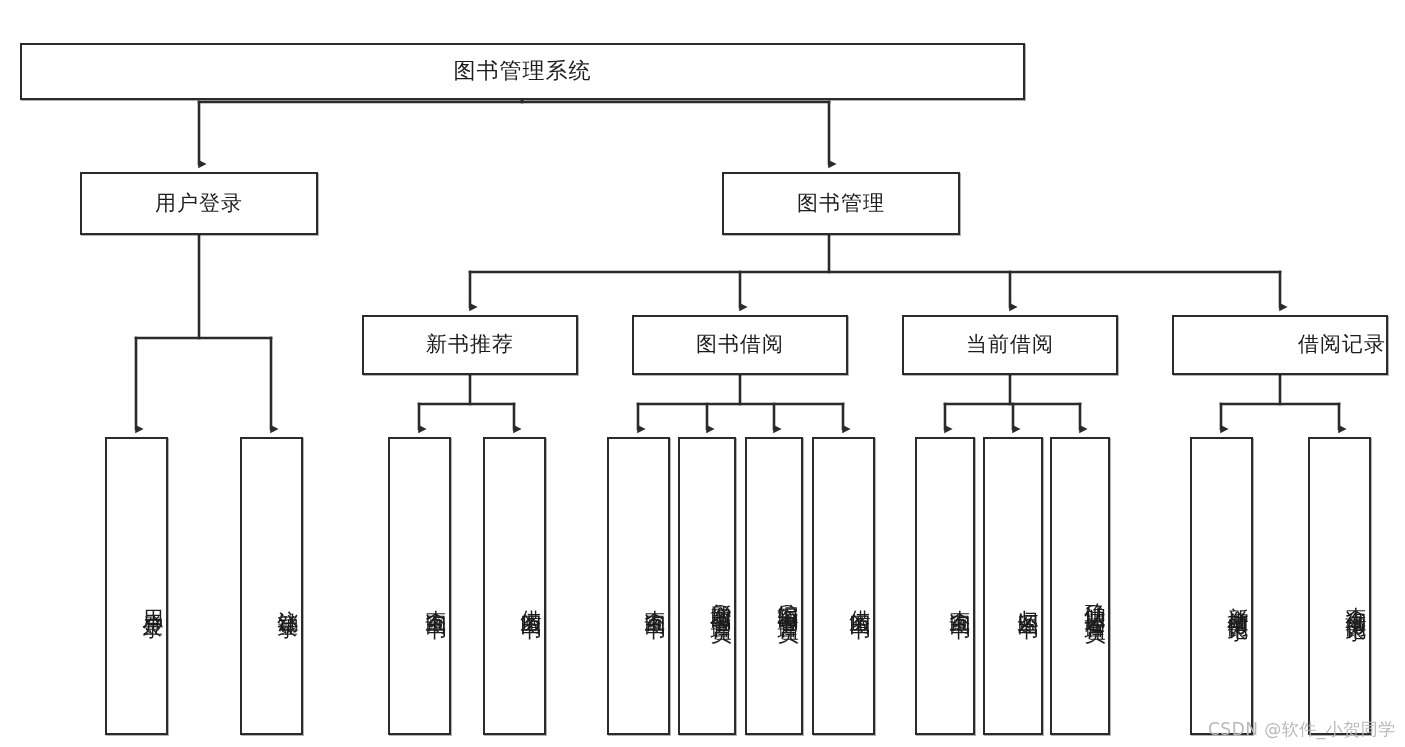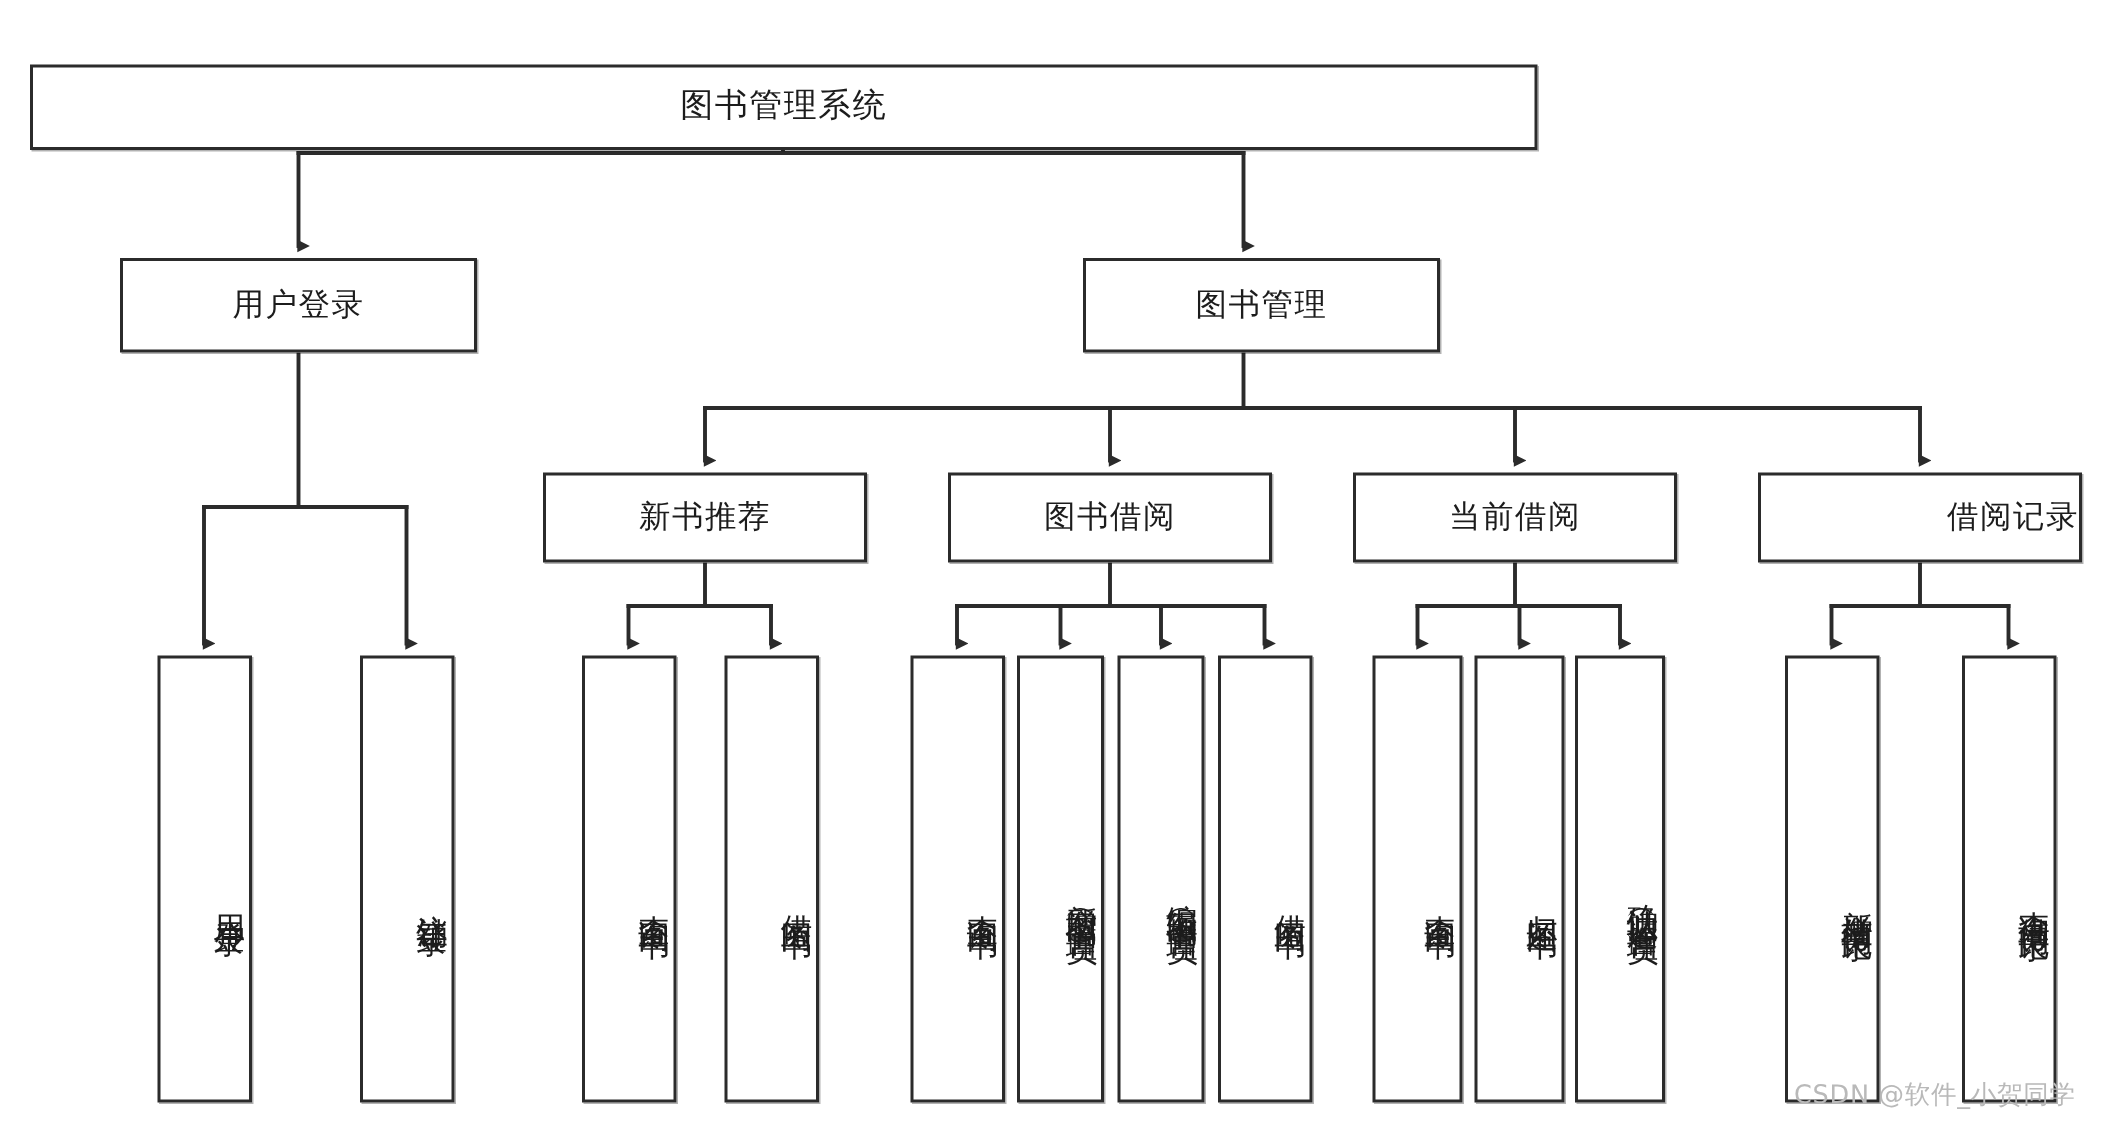--- a/index.html
+++ b/index.html
@@ -57,20 +57,21 @@
     writing-mode: vertical-rl;
     text-orientation: upright;
     white-space: nowrap;
   }
   .watermark {
     position: absolute;
     font-size: 17px;
     color: #b9b9b9;
     white-space: nowrap;
     letter-spacing: 0.5px;
+    margin-left: 12px;
   }
 </style>
 </head>
 <body>
 
 <div id="canvas">
 
   <svg id="edges" viewBox="0 0 1405 747">
     <defs>
       <marker id="arrow" markerWidth="9" markerHeight="9" refX="4.2" refY="7.6" orient="auto-start-reverse" markerUnits="userSpaceOnUse">

